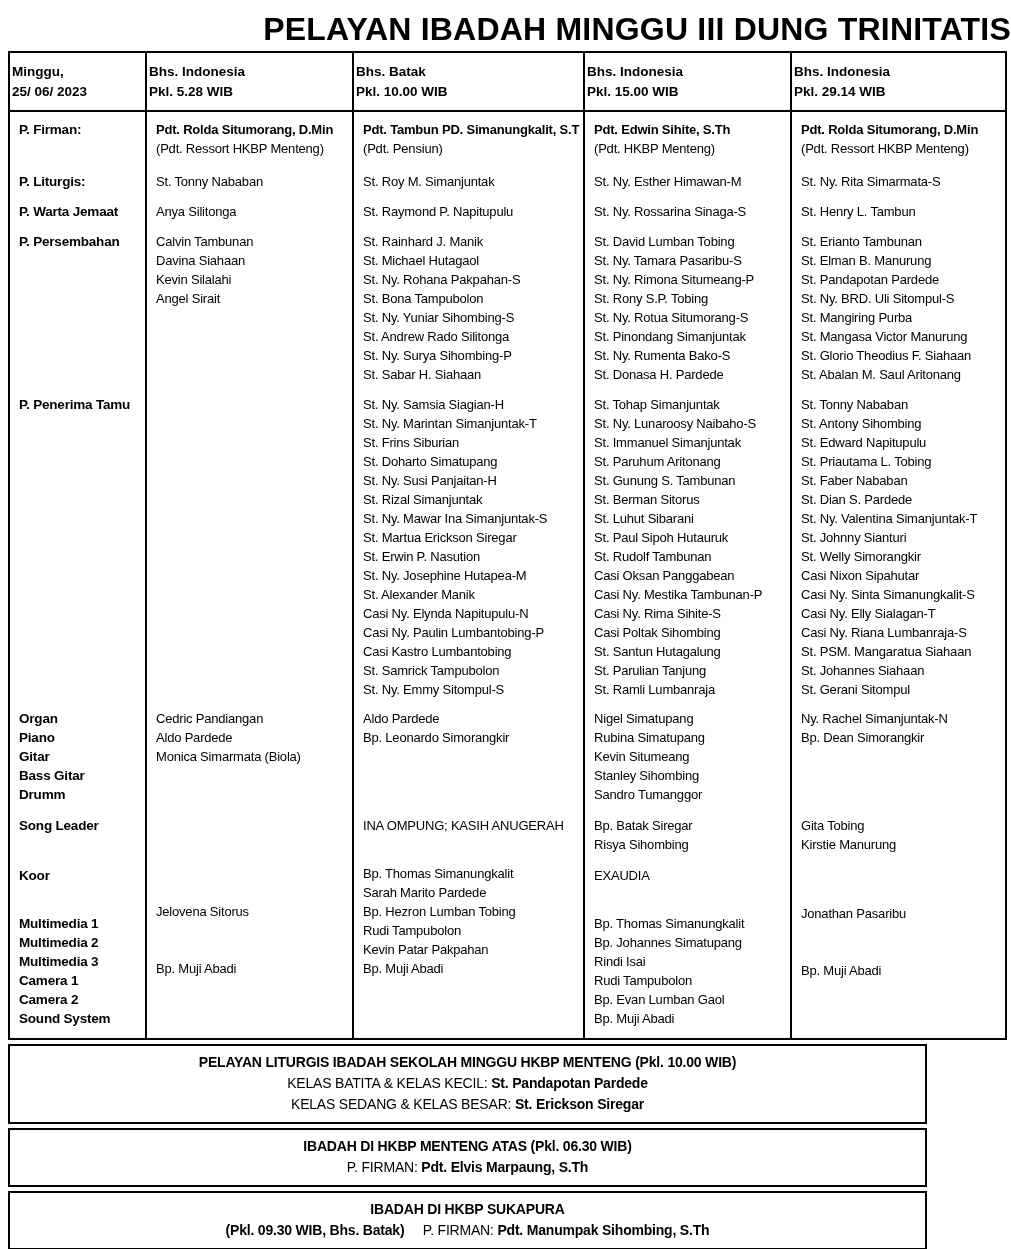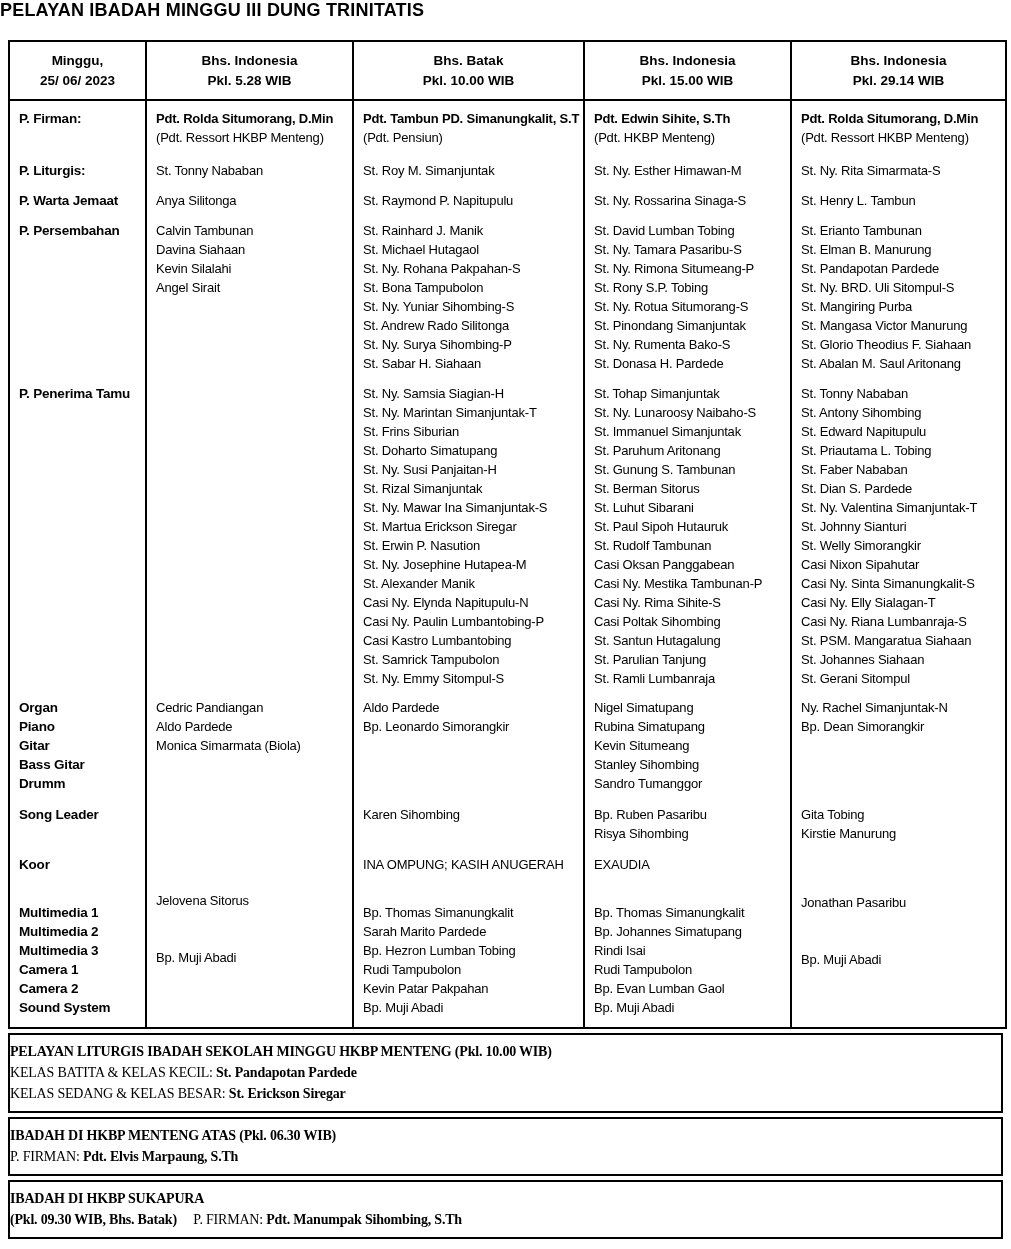--- a/index.html
+++ b/index.html
@@ -2,44 +2,44 @@
 <html><head>
 <meta charset="utf-8">
 <style>
   html,body{margin:0;padding:0;}
   body{
     width:1011px;height:1249px;background:#ffffff;color:#000;
     font-family:"Liberation Sans", sans-serif;
     -webkit-font-smoothing:antialiased;
   }
   .page-title{
-    text-align:left;font-weight:bold;font-size:18px;letter-spacing:0.2px;
-    height:36px;
+    text-align:right;font-weight:bold;font-size:32px;letter-spacing:0.2px;
+    padding-top:11px;height:36px;
   }
   .main-table{
     margin:4px 0 0 8px;width:995px;border:2px solid #000;box-sizing:content-box;
   }
   .header-row{display:flex;border-bottom:2px solid #000;}
   .hcell{
-    box-sizing:border-box;text-align:center;font-weight:bold;
+    box-sizing:border-box;font-weight:bold;
     font-size:13.5px;line-height:20px;padding:9px 2px 8px 2px;
   }
   .table-body{display:flex;}
   .bcol{box-sizing:border-box;padding:8px 3px 0 9px;}
   .w0{width:137px}.w1{width:207px}.w2{width:231px}.w3{width:207px}.w4{width:213px}
   .hcell:not(:last-child), .bcol:not(:last-child){border-right:2px solid #000;}
   .sec{overflow:hidden;}
   .s0{height:52px}.s1{height:30px}.s2{height:30px}.s3{height:163px}
   .s4{height:314px}.s5{height:107px}.s6{height:50px}.s7{height:48px}.s8{height:124px}
   .ln{font-size:13px;line-height:19px;white-space:nowrap;letter-spacing:-0.2px;}
   .lbl{font-weight:bold;font-size:13.5px;}
   .b{font-weight:bold;}
   .notice-box{
-    margin:4px 0 0 8px;width:995px;border:2px solid #000;box-sizing:border-box;
-    padding:6px 0 7px 0;font-family:Liberation Serif, serif;
+    margin:4px 0 0 8px;width:919px;border:2px solid #000;box-sizing:border-box;
+    text-align:center;padding:6px 0 7px 0;
   }
   .boxline{font-size:14px;line-height:21px;letter-spacing:-0.2px;}
 </style>
 </head>
 <body>
 
 <div class="page-title">PELAYAN IBADAH MINGGU III DUNG TRINITATIS</div>
 
 <div class="main-table">
   <div class="header-row">
@@ -172,23 +172,20 @@
           <div class="ln">Casi Ny. Elynda Napitupulu-N</div>
           <div class="ln">Casi Ny. Paulin Lumbantobing-P</div>
           <div class="ln">Casi Kastro Lumbantobing</div>
           <div class="ln">St. Samrick Tampubolon</div>
           <div class="ln">St. Ny. Emmy Sitompul-S</div>
         </div>
         <div class="sec s5">
           <div class="ln">Aldo Pardede</div>
           <div class="ln">Bp. Leonardo Simorangkir</div>
         </div>
-        <div class="sec s6">
-          <div class="ln">Karen Sihombing</div>
-        </div>
         <div class="sec s7">
           <div class="ln">INA OMPUNG; KASIH ANUGERAH</div>
         </div>
         <div class="sec s8">
           <div class="ln">Bp. Thomas Simanungkalit</div>
           <div class="ln">Sarah Marito Pardede</div>
           <div class="ln">Bp. Hezron Lumban Tobing</div>
           <div class="ln">Rudi Tampubolon</div>
           <div class="ln">Kevin Patar Pakpahan</div>
           <div class="ln">Bp. Muji Abadi</div>
@@ -234,21 +231,21 @@
           <div class="ln">St. Ramli Lumbanraja</div>
         </div>
         <div class="sec s5">
           <div class="ln">Nigel Simatupang</div>
           <div class="ln">Rubina Simatupang</div>
           <div class="ln">Kevin Situmeang</div>
           <div class="ln">Stanley Sihombing</div>
           <div class="ln">Sandro Tumanggor</div>
         </div>
         <div class="sec s6">
-          <div class="ln">Bp. Ruben Pasaribu</div>
+          <div class="ln">Bp. Batak Siregar</div>
           <div class="ln">Risya Sihombing</div>
         </div>
         <div class="sec s7">
           <div class="ln">EXAUDIA</div>
         </div>
         <div class="sec s8">
           <div class="ln">Bp. Thomas Simanungkalit</div>
           <div class="ln">Bp. Johannes Simatupang</div>
           <div class="ln">Rindi Isai</div>
           <div class="ln">Rudi Tampubolon</div>

